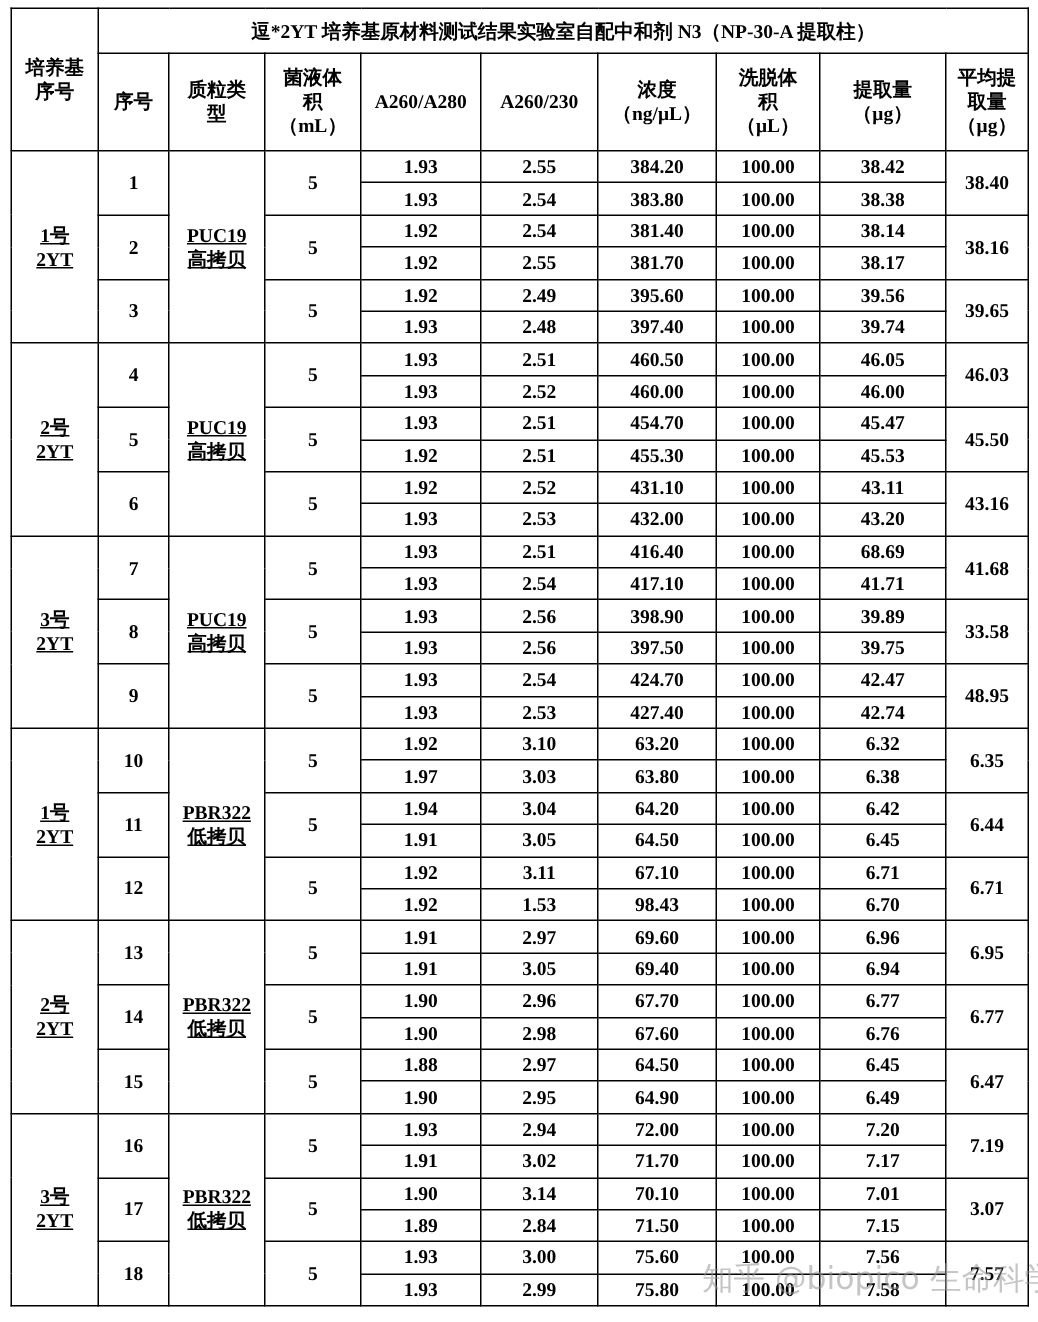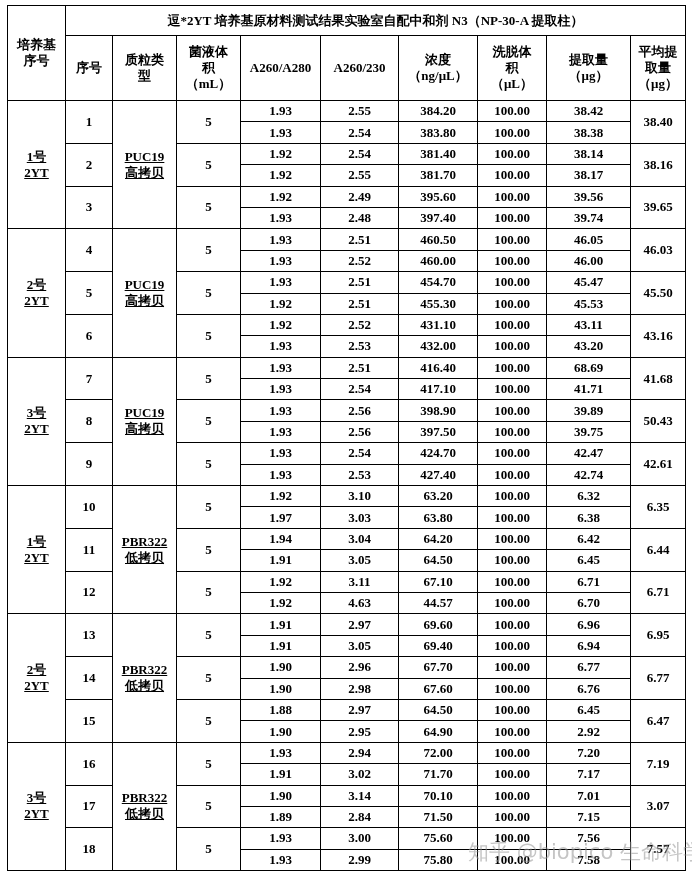--- a/index.html
+++ b/index.html
@@ -177,38 +177,38 @@
         <td class="v">41.71</td>
       </tr>
       <tr>
         <td rowspan="2">8</td>
         <td rowspan="2">5</td>
         <td class="v">1.93</td>
         <td class="v">2.56</td>
         <td class="v">398.90</td>
         <td class="v">100.00</td>
         <td class="v">39.89</td>
-        <td rowspan="2">50.43</td>
+        <td rowspan="2">33.58</td>
       </tr>
       <tr>
         <td class="v">1.93</td>
         <td class="v">2.56</td>
         <td class="v">397.50</td>
         <td class="v">100.00</td>
         <td class="v">39.75</td>
       </tr>
       <tr>
         <td rowspan="2">9</td>
         <td rowspan="2">5</td>
         <td class="v">1.93</td>
         <td class="v">2.54</td>
         <td class="v">424.70</td>
         <td class="v">100.00</td>
         <td class="v">42.47</td>
-        <td rowspan="2">42.61</td>
+        <td rowspan="2">48.95</td>
       </tr>
       <tr>
         <td class="v">1.93</td>
         <td class="v">2.53</td>
         <td class="v">427.40</td>
         <td class="v">100.00</td>
         <td class="v">42.74</td>
       </tr>
       <tr>
         <td rowspan="6" class="grp">1号<br>2YT</td>
@@ -251,22 +251,22 @@
         <td rowspan="2">5</td>
         <td class="v">1.92</td>
         <td class="v">3.11</td>
         <td class="v">67.10</td>
         <td class="v">100.00</td>
         <td class="v">6.71</td>
         <td rowspan="2">6.71</td>
       </tr>
       <tr>
         <td class="v">1.92</td>
-        <td class="v">4.63</td>
-        <td class="v">44.57</td>
+        <td class="v">1.53</td>
+        <td class="v">98.43</td>
         <td class="v">100.00</td>
         <td class="v">6.70</td>
       </tr>
       <tr>
         <td rowspan="6" class="grp">2号<br>2YT</td>
         <td rowspan="2">13</td>
         <td rowspan="6" class="grp">PBR322<br>低拷贝</td>
         <td rowspan="2">5</td>
         <td class="v">1.91</td>
         <td class="v">2.97</td>
@@ -307,21 +307,21 @@
         <td class="v">64.50</td>
         <td class="v">100.00</td>
         <td class="v">6.45</td>
         <td rowspan="2">6.47</td>
       </tr>
       <tr>
         <td class="v">1.90</td>
         <td class="v">2.95</td>
         <td class="v">64.90</td>
         <td class="v">100.00</td>
-        <td class="v">2.92</td>
+        <td class="v">6.49</td>
       </tr>
       <tr>
         <td rowspan="6" class="grp">3号<br>2YT</td>
         <td rowspan="2">16</td>
         <td rowspan="6" class="grp">PBR322<br>低拷贝</td>
         <td rowspan="2">5</td>
         <td class="v">1.93</td>
         <td class="v">2.94</td>
         <td class="v">72.00</td>
         <td class="v">100.00</td>

